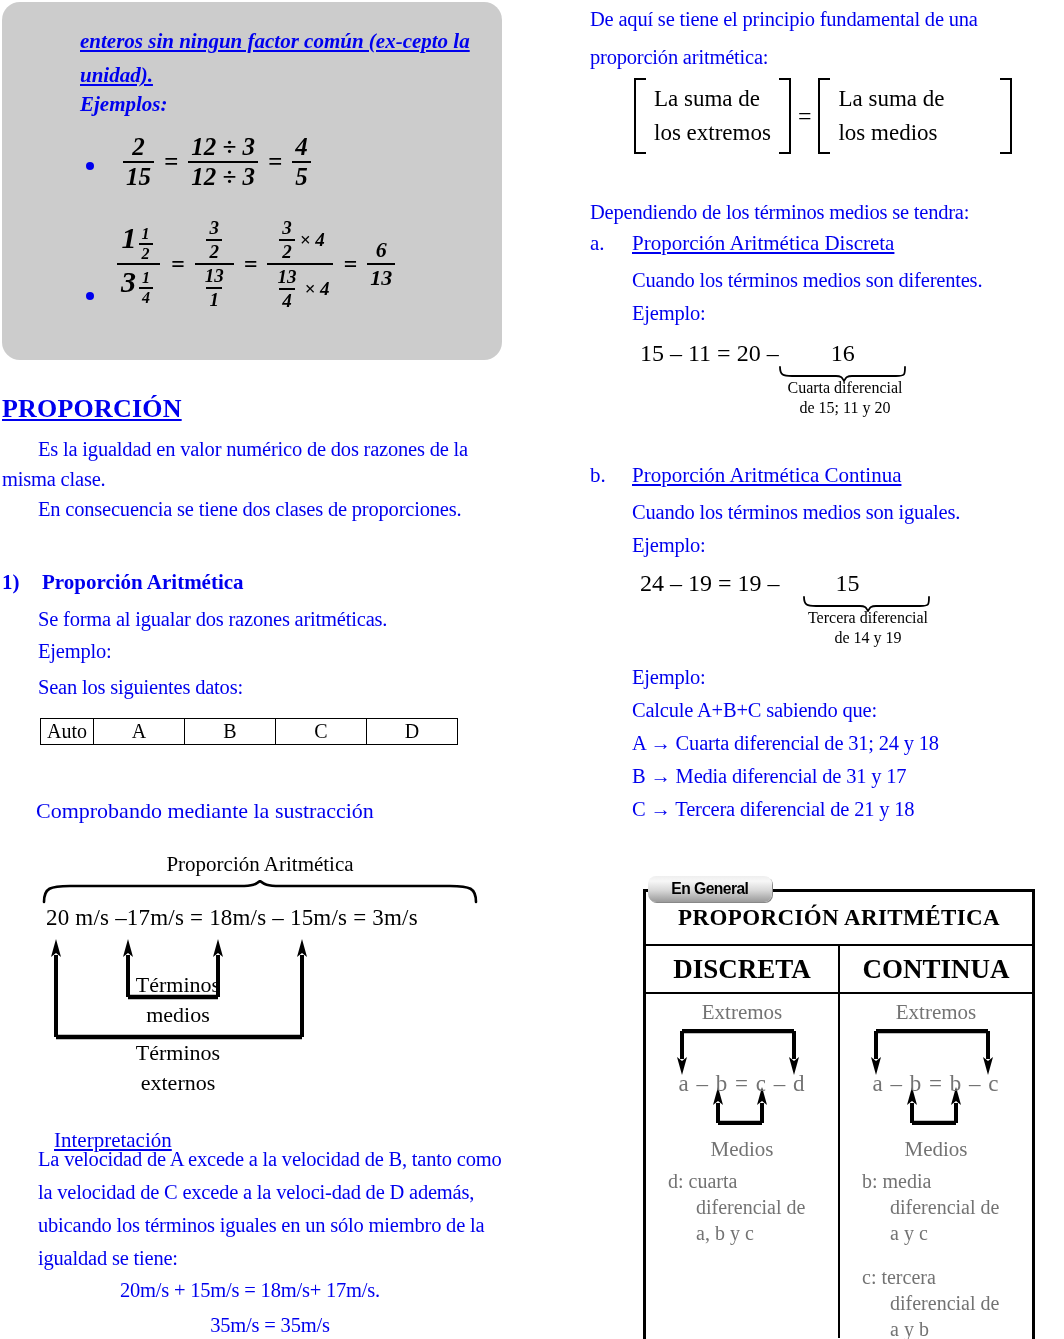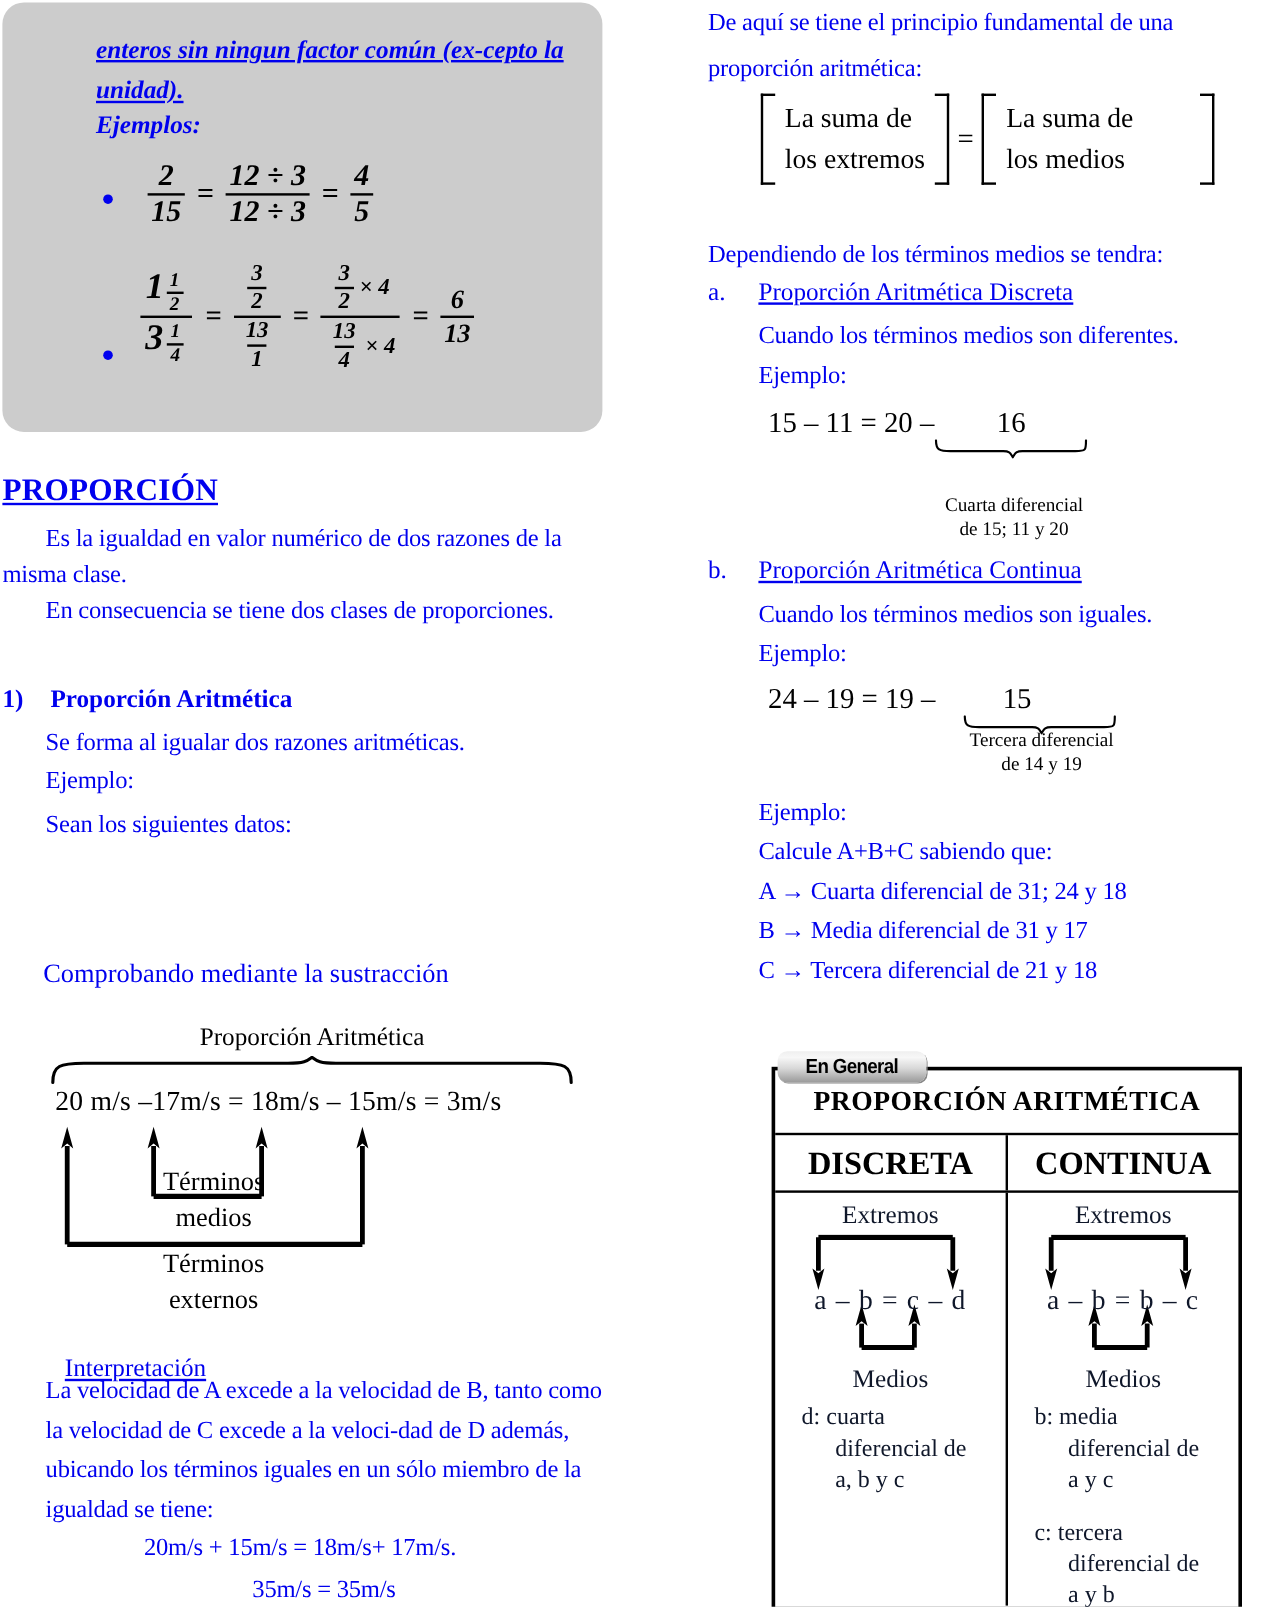--- a/index.html
+++ b/index.html
@@ -167,21 +167,21 @@
     display: flex; align-items: center; justify-content: center;
     font-family: "Liberation Serif","DejaVu Serif",serif;
     font-weight: bold; font-size: 27px; color: #000;
   }
   .engen-subrow > div:first-child { border-right: 2.5px solid #000; }
   .engen-body { display: flex; height: 344px; }
   .engen-cell {
     flex: 1;
     position: relative;
     font-family: "Liberation Serif","DejaVu Serif",serif;
-    color: #0f172a;
+    color: #737373;
     font-size: 20px;
   }
   .engen-cell:first-child { border-right: 2.5px solid #000; }
   .cellword {
     text-align: center;
     font-size: 21px;
     padding-top: 6px;
   }
   .defline { padding-left: 22px; text-indent: 0; line-height: 26px; font-size: 20px; }
   .defline .hang { display: block; padding-left: 28px; }
@@ -319,20 +319,27 @@
     <div style="position:absolute; left:42px; top:570px;">
       <span class="blue bold" style="font-size:21px;">Proporción Aritmética</span>
     </div>
     <div class="bodytext" style="position:absolute; left:38px; top:604px;">Se forma al igualar dos razones aritméticas.</div>
     <div class="bodytext" style="position:absolute; left:38px; top:636px;">Ejemplo:</div>
     <div class="bodytext" style="position:absolute; left:38px; top:672px;">Sean los siguientes datos:</div>
 
     <div style="position:absolute; left:40px; top:718px;">
       <table class="data">
         <tbody>
+            <tr>
+          <td>Auto</td>
+          <td style="width:78px;">A</td>
+          <td style="width:78px;">B</td>
+          <td style="width:78px;">C</td>
+          <td style="width:78px;">D</td>
+        </tr>
       </tbody>
         </table>
     </div>
 
     <div style="position:absolute; left:36px; top:798px;">
       <span class="blue" style="font-size:22px;">Comprobando  mediante la sustracción</span>
     </div>
 
     <div style="position:absolute; left:0px; top:852px; width:520px; text-align:center;">
       <span class="maths" style="font-size:21px;">Proporción Aritmética</span>
@@ -424,21 +431,21 @@
       <span class="mrow">
         <span class="maths" style="font-size:24px;">15 – 11 = 20 –</span>
         <span style="display:inline-block; position:relative; width:128px; text-align:center;">
           <span class="maths" style="font-size:24px;">16</span>
         </span>
       </span>
     </div>
     <svg class="svgabs" style="left:188px; top:366px;" width="132" height="16" viewBox="0 0 132 16">
       <path d="M2 1 C2 9, 5 10, 14 10 L58 10 C64 10, 64 12, 66 15 C68 12, 68 10, 74 10 L118 10 C127 10, 127 9, 127 1" fill="none" stroke="#000" stroke-width="1.8" stroke-linecap="round"></path>
     </svg>
-    <div style="position:absolute; left:160px; top:378px; width:190px; text-align:center; line-height:20px;margin-top:34px;">
+    <div style="position:absolute; left:160px; top:378px; width:190px; text-align:center; line-height:20px;">
       <div class="maths" style="font-size:16px;">Cuarta diferencial</div>
       <div class="maths" style="font-size:16px;">de 15; 11 y 20</div>
     </div>
 
     <div style="position:absolute; left:0px; top:463px;">
       <span class="blue" style="font-size:21px;">b.</span>
     </div>
     <div style="position:absolute; left:42px; top:463px;">
       <span class="blue ul" style="font-size:21px;">Proporción Aritmética Continua</span>
     </div>

